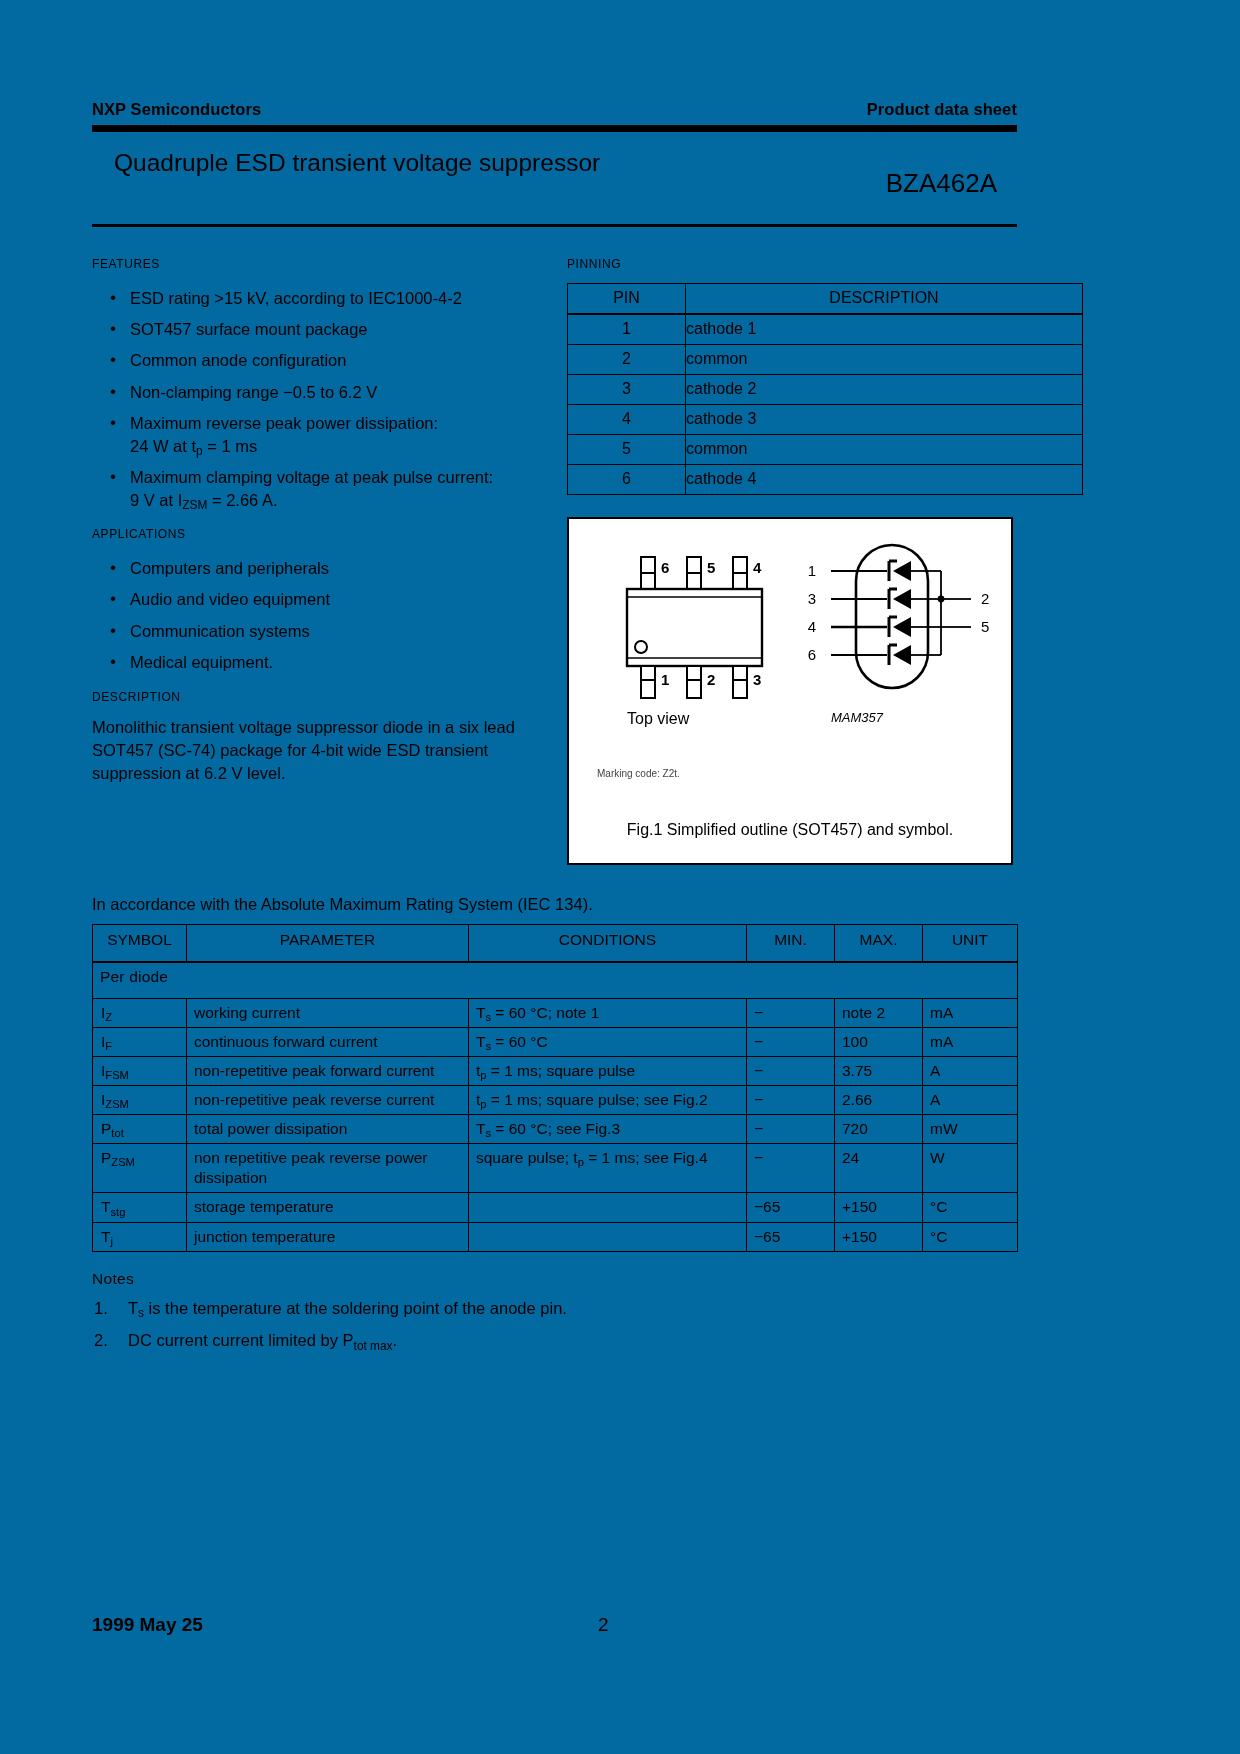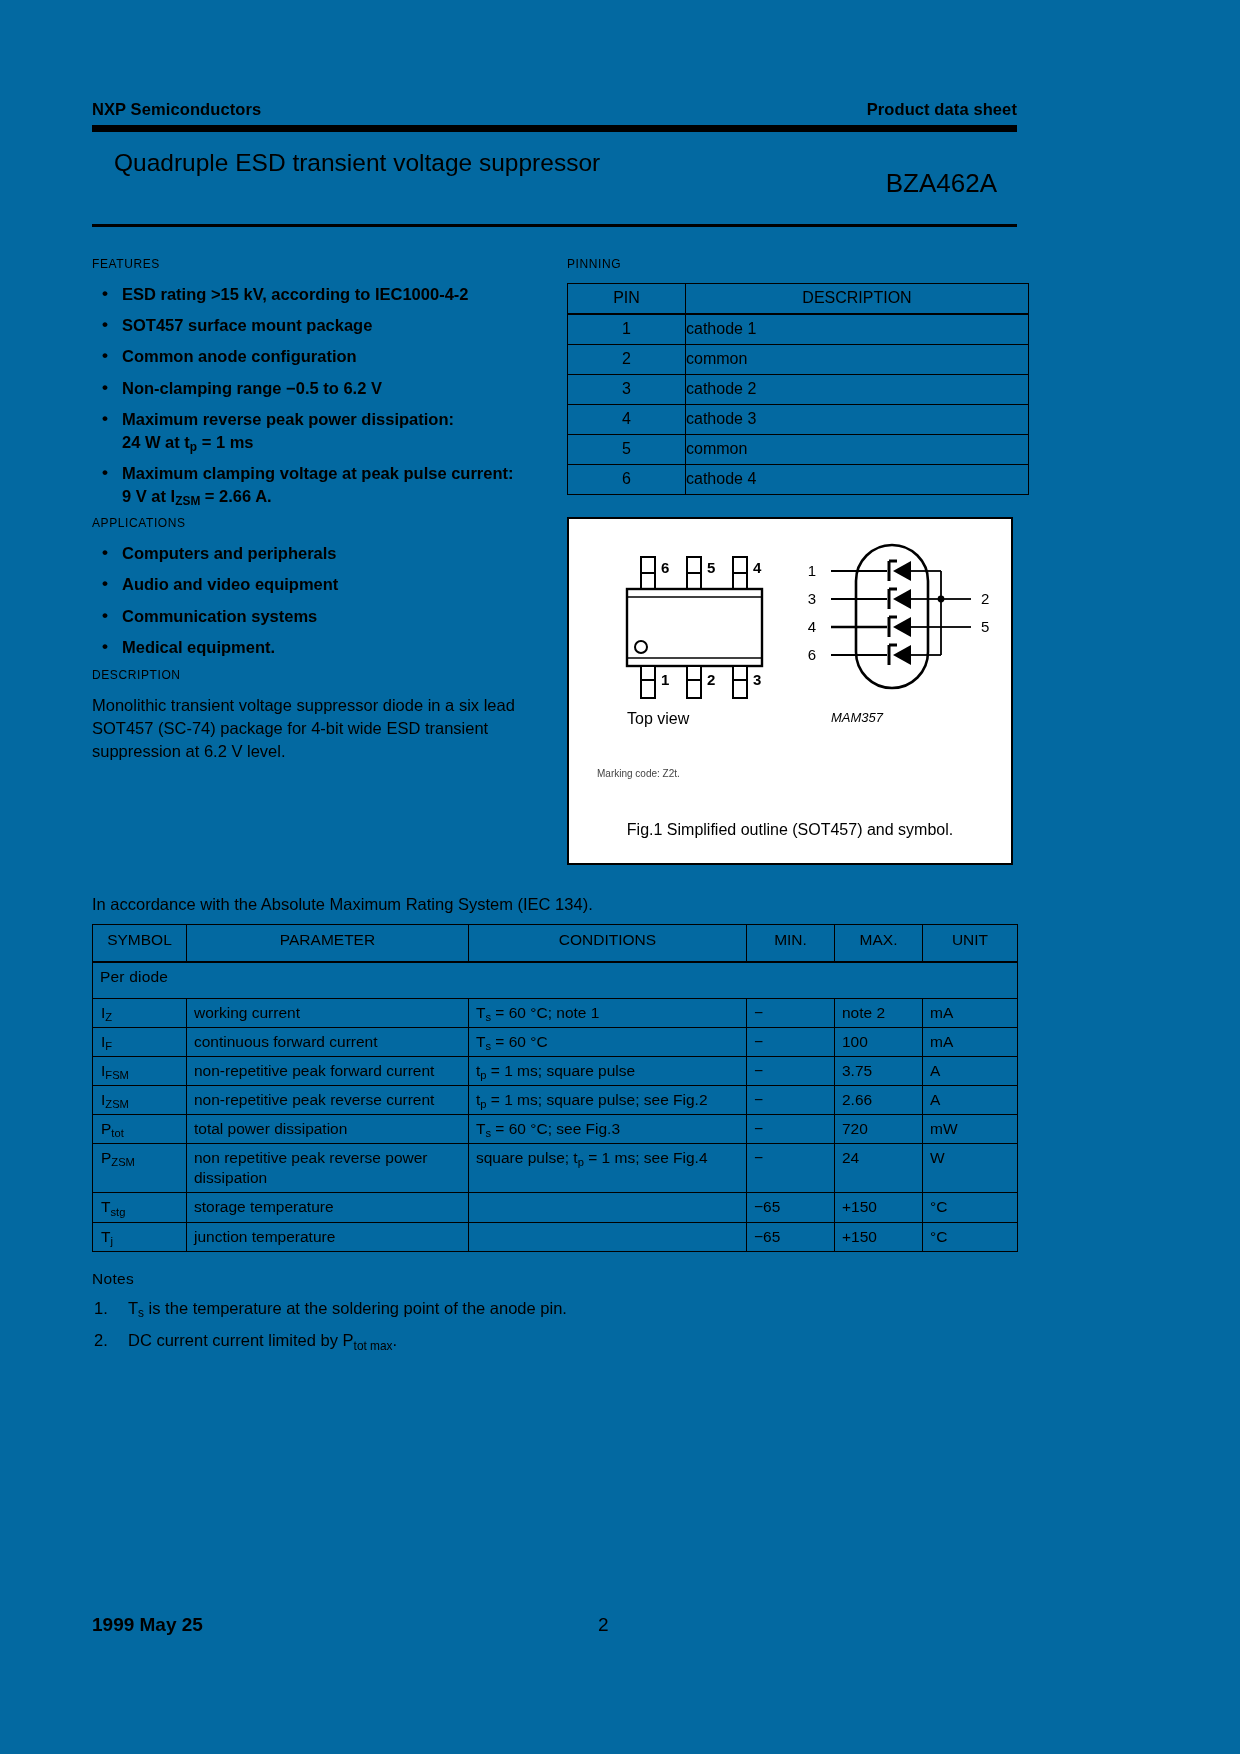--- a/index.html
+++ b/index.html
@@ -87,23 +87,22 @@
     font-size: 12px;
     font-weight: normal;
     letter-spacing: 0.6px;
     margin: 0 0 12px 0;
   }
   .sec-gap {
     margin-top: 32px;
   }
   ul.bullets {
     list-style: none;
-    margin: 8px;
+    margin: 16px;
     padding: 0;
-    font-weight: bold;
   }
   ul.bullets li {
     position: relative;
     padding-left: 22px;
     margin-bottom: 9px;
     font-size: 16.5px;
     line-height: 1.36;
   }
   ul.bullets li::before {
     content: "\2022";
@@ -114,21 +113,21 @@
   }
   .desc-text {
     font-size: 16.5px;
     line-height: 1.40;
     margin: 0;
   }
 
   
   table.pinning {
     border-collapse: collapse;
-    width: 462px;
+    width: 516px;
     table-layout: fixed;
   }
   table.pinning th, table.pinning td {
     border: 1.2px solid #000;
     font-size: 16px;
     font-weight: normal;
     height: 27px;
     padding: 1px 0;
   }
   table.pinning th {

